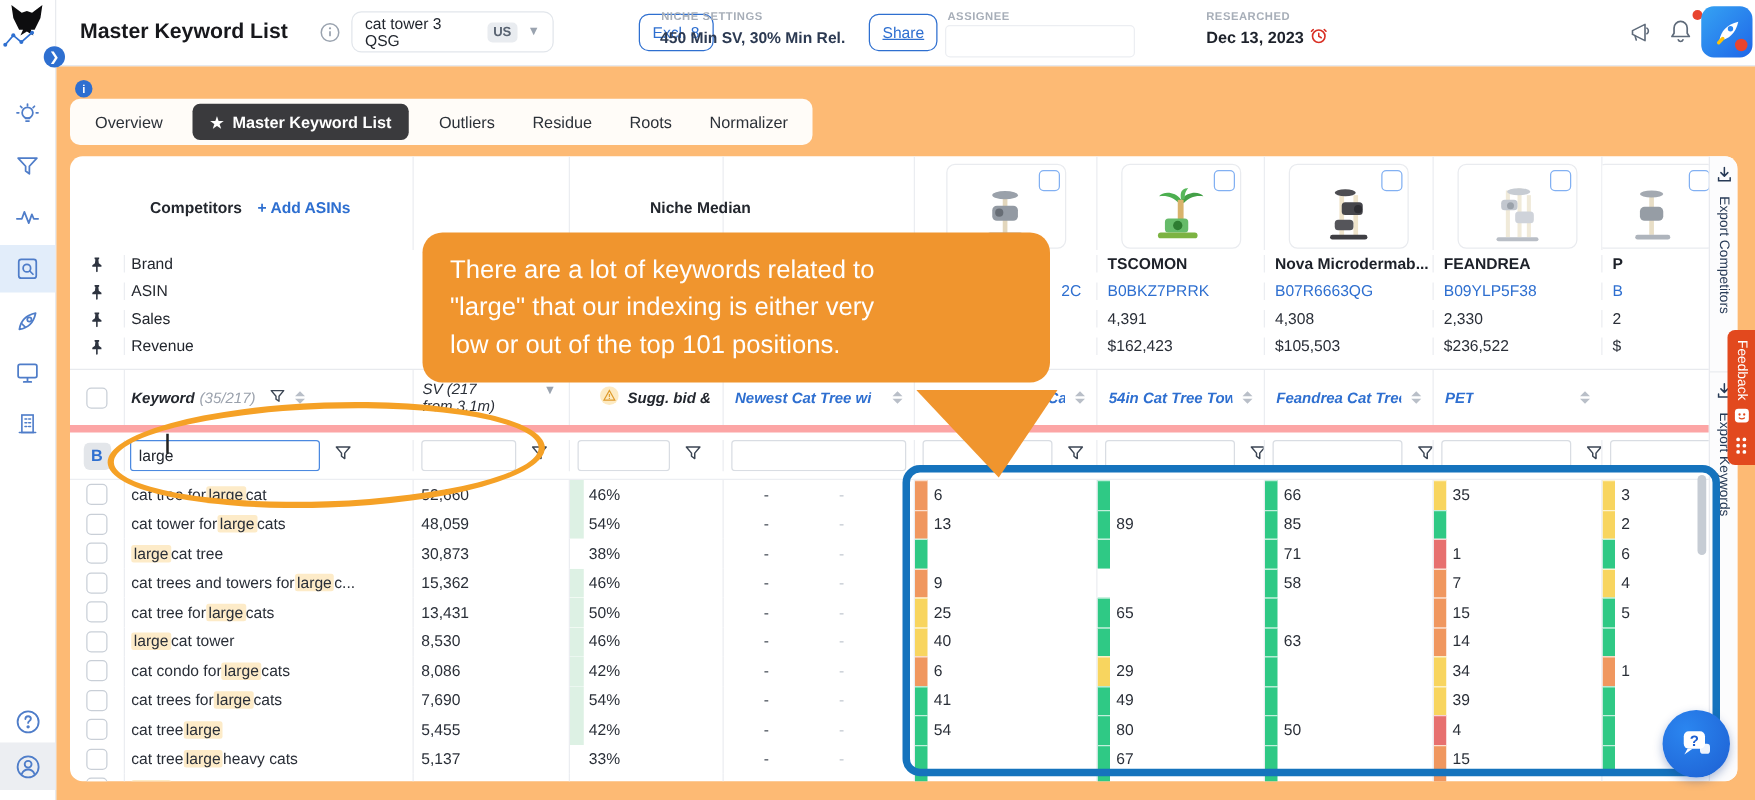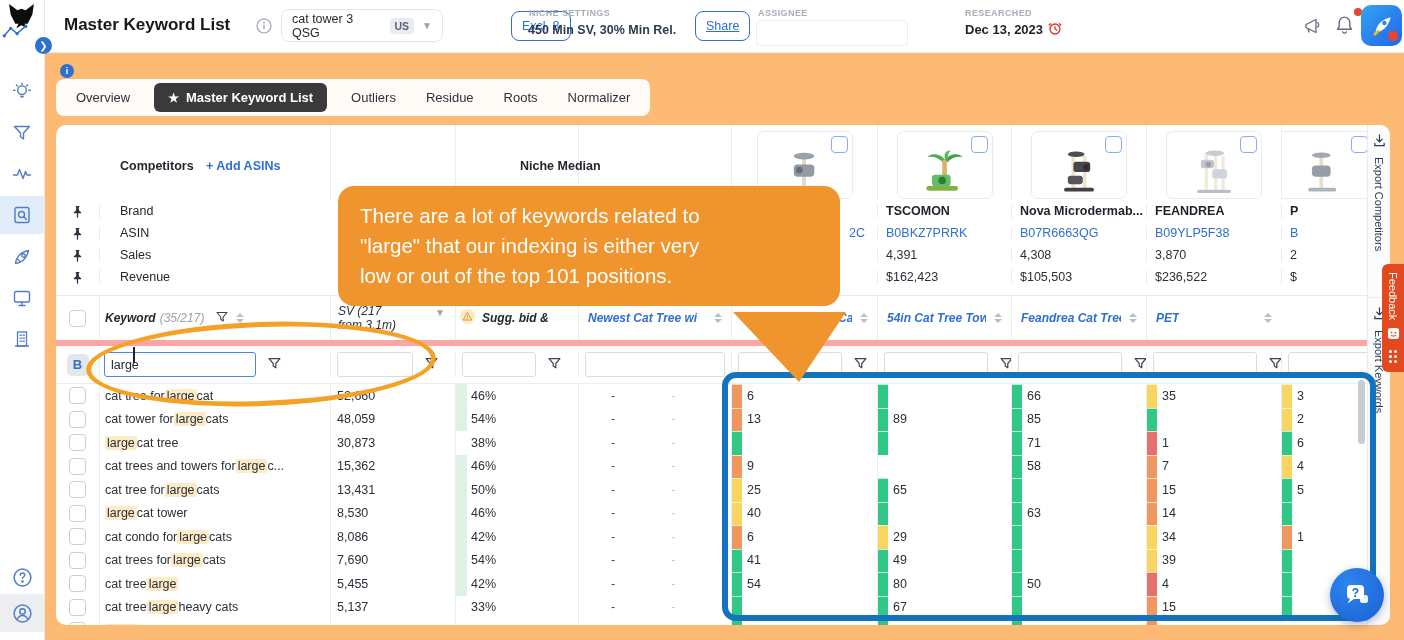--- a/index.html
+++ b/index.html
@@ -49,21 +49,21 @@
   .comprow{height:75px;border-bottom:0;}
   .complabel{position:absolute;left:64px;top:34px;font-size:12.5px;font-weight:bold;color:#23272e;z-index:2;}
   .addasins{position:absolute;left:150px;top:34px;font-size:12.5px;font-weight:bold;color:#2e6fd0;z-index:2;}
   .nichemed{position:absolute;left:464px;top:34px;font-size:12.5px;font-weight:bold;color:#23272e;z-index:2;}
   .pcard{position:absolute;left:50%;transform:translateX(-50%);top:6px;width:94px;height:66px;background:#fff;
          border:1px solid #e9ebef;border-radius:7px;display:flex;align-items:flex-end;justify-content:center;}
   .pimg{display:block;margin:0 auto 2px;}
   .pchk{position:absolute;right:4px;top:4px;width:15px;height:15px;border:1.5px solid #82b0f2;border-radius:4px;background:#fff;}
   .meta{height:22px;align-items:center;}
   .pinc{display:flex;align-items:center;justify-content:center;}
-  .metalab{font-size:12.5px;color:#23272e;padding-left:20px;display:flex;align-items:center;}
+  .metalab{font-size:12.5px;color:#23272e;padding-left:5px;display:flex;align-items:center;}
   .metaval{font-size:12.5px;padding-left:8px;display:flex;align-items:center;white-space:nowrap;}
   .metaval.bold{font-weight:bold;color:#1d2129;}
   .metaval.link{color:#2e6fd0;}
   .metaval.shift{padding-left:117px;}
   .spacer{height:7px;border-bottom:1px solid #e8eaee;}
   .kwhead{height:44px;border-bottom:6px solid #fca5a5;font-style:italic;}
   .kwhead .gcell{display:flex;align-items:center;font-size:12px;}
   .hlabel{font-weight:bold;color:#23272e;}
   .hcount{color:#9aa1ac;margin-left:4px;font-weight:normal;}
   .sort{display:inline-flex;flex-direction:column;gap:2px;margin-left:8px;}
@@ -381,21 +381,21 @@
               <path d="M4 1h4v1.2l-.7.6.4 3.2 2.3 1.8V9H6.7v4.2L6 14l-.7-.8V9H2V7.8l2.3-1.8.4-3.2L4 2.2z" fill="#2e3440"></path>
             </svg>
           </div>
           <div class="gcell bl metalab">Sales</div>
           <div class="gcell bl"></div>
           <div class="gcell bl"></div>
           <div class="gcell bl"></div>
           <div class="gcell bl metaval"></div>
           <div class="gcell bl metaval">4,391</div>
           <div class="gcell bl metaval">4,308</div>
-          <div class="gcell bl metaval">3,870</div>
+          <div class="gcell bl metaval">2,330</div>
           <div class="gcell bl metaval">2</div>
         </div>
         <div class="grow meta">
           <div class="gcell pinc">
             <svg width="11" height="13" viewBox="0 0 12 14">
               <path d="M4 1h4v1.2l-.7.6.4 3.2 2.3 1.8V9H6.7v4.2L6 14l-.7-.8V9H2V7.8l2.3-1.8.4-3.2L4 2.2z" fill="#2e3440"></path>
             </svg>
           </div>
           <div class="gcell bl metalab">Revenue</div>
           <div class="gcell bl"></div>
@@ -422,21 +422,21 @@
         <span class="sort">
             <i class="up"></i>
             <i class="dn"></i>
           </span>
       </div>
       <div class="gcell bl svhead">
         <span>SV (217</span>
         <span>from 3.1m)</span>
         <span class="svchev">▼</span>
       </div>
-      <div class="gcell bl" style="padding-left:4px;gap:7px;">
+      <div class="gcell bl" style="padding-left:24px;gap:7px;">
         <span><svg width="15" height="15" viewBox="0 0 15 15">
               <circle cx="7.5" cy="7.5" r="7.5" fill="#fdeac2"></circle>
               <path d="M7.5 3.4 11.8 11H3.2z" fill="none" stroke="#de9b2d" stroke-width="1"></path>
               <rect x="7.05" y="6.2" width="0.9" height="2.4" fill="#de9b2d"></rect>
               <rect x="7.05" y="9.3" width="0.9" height="0.9" fill="#de9b2d"></rect>
             </svg></span>
         <span class="hlabel">Sugg. bid &amp;</span>
       </div>
     <div class="gcell bl comphead">
           <span class="txt">Newest Cat Tree wi</span>

